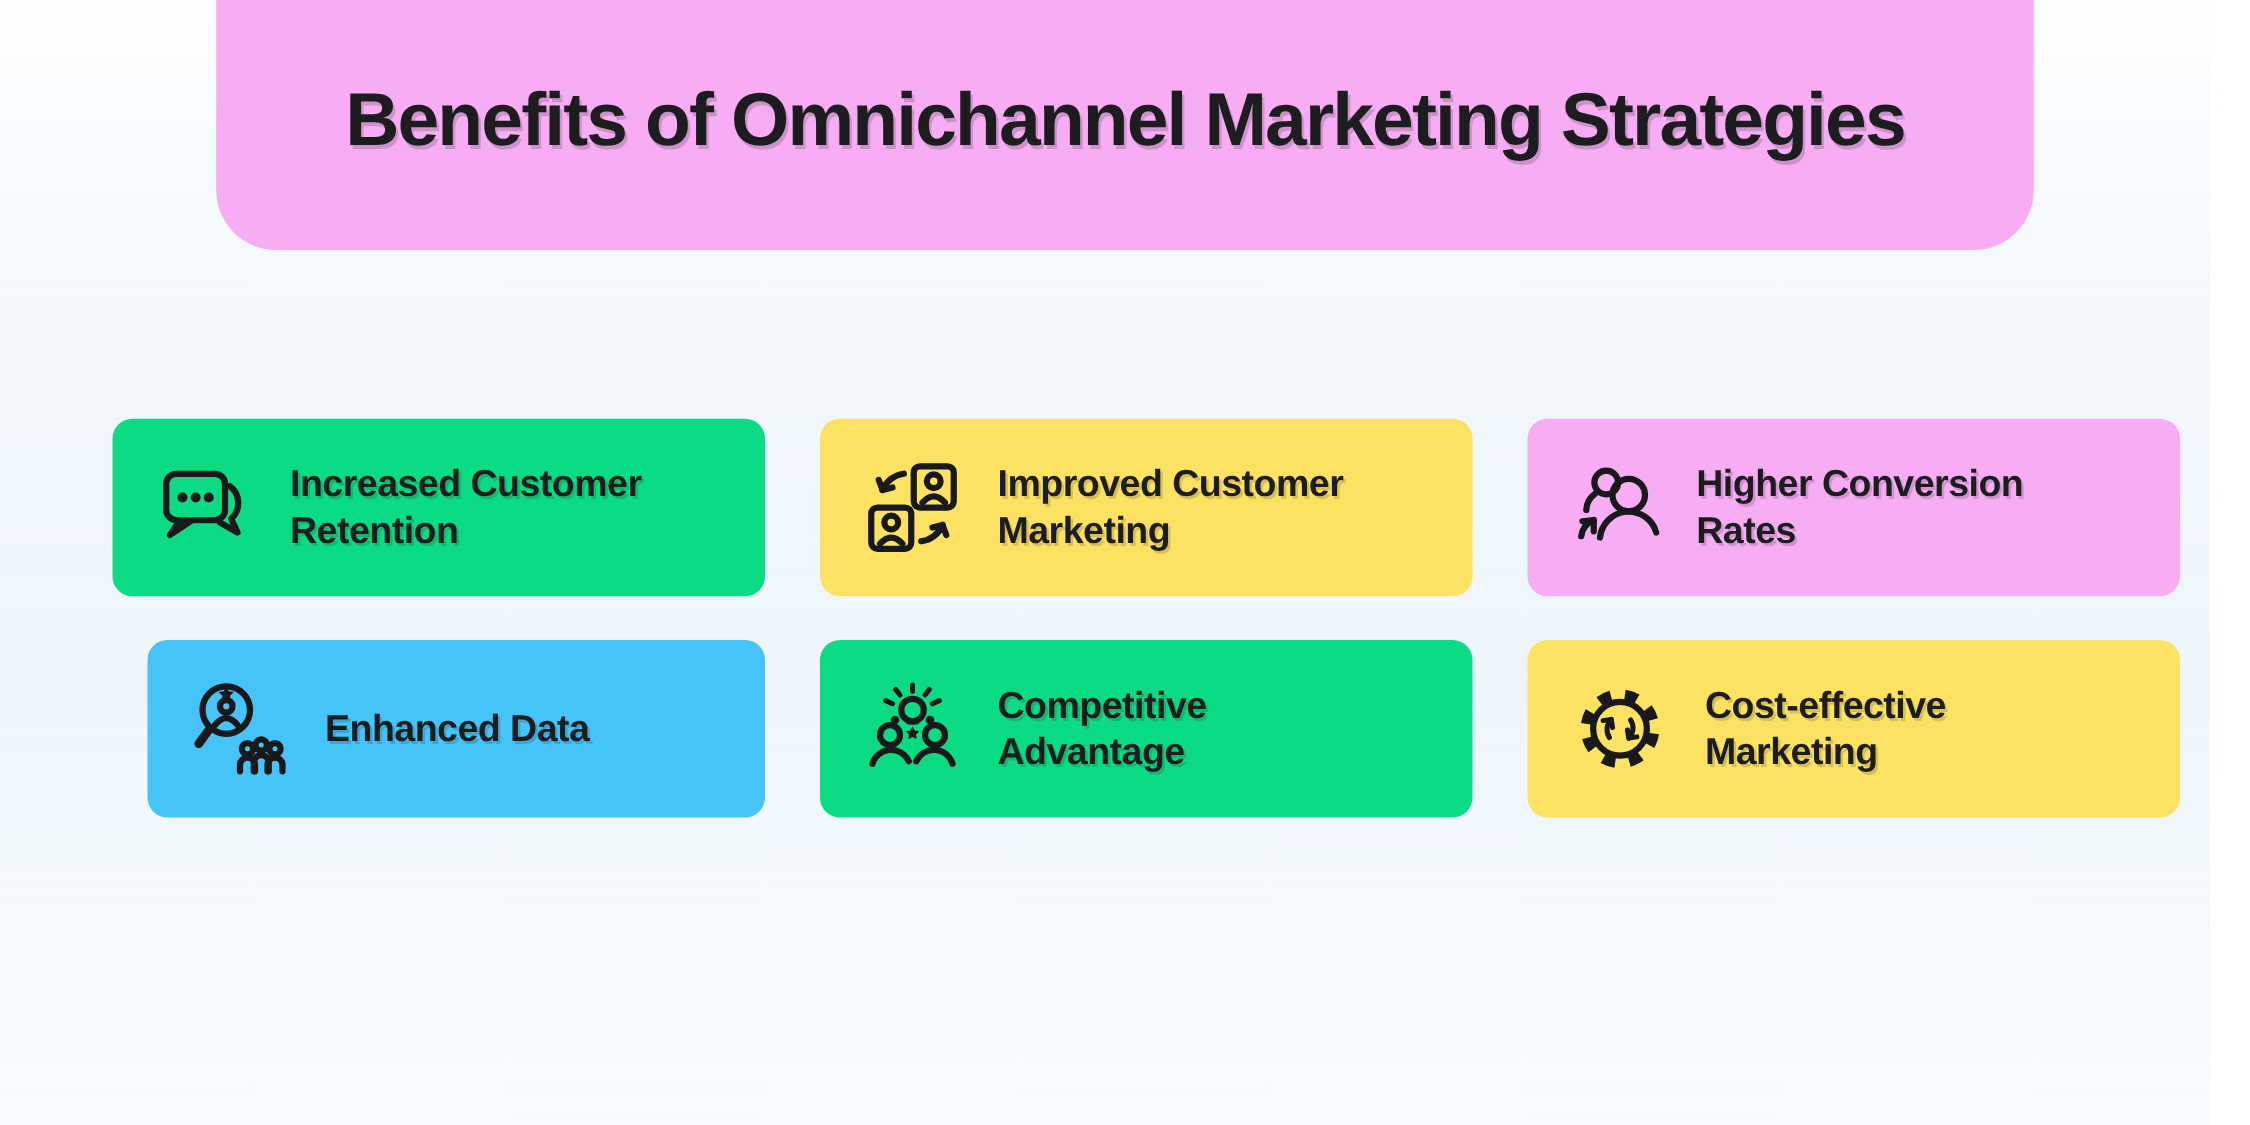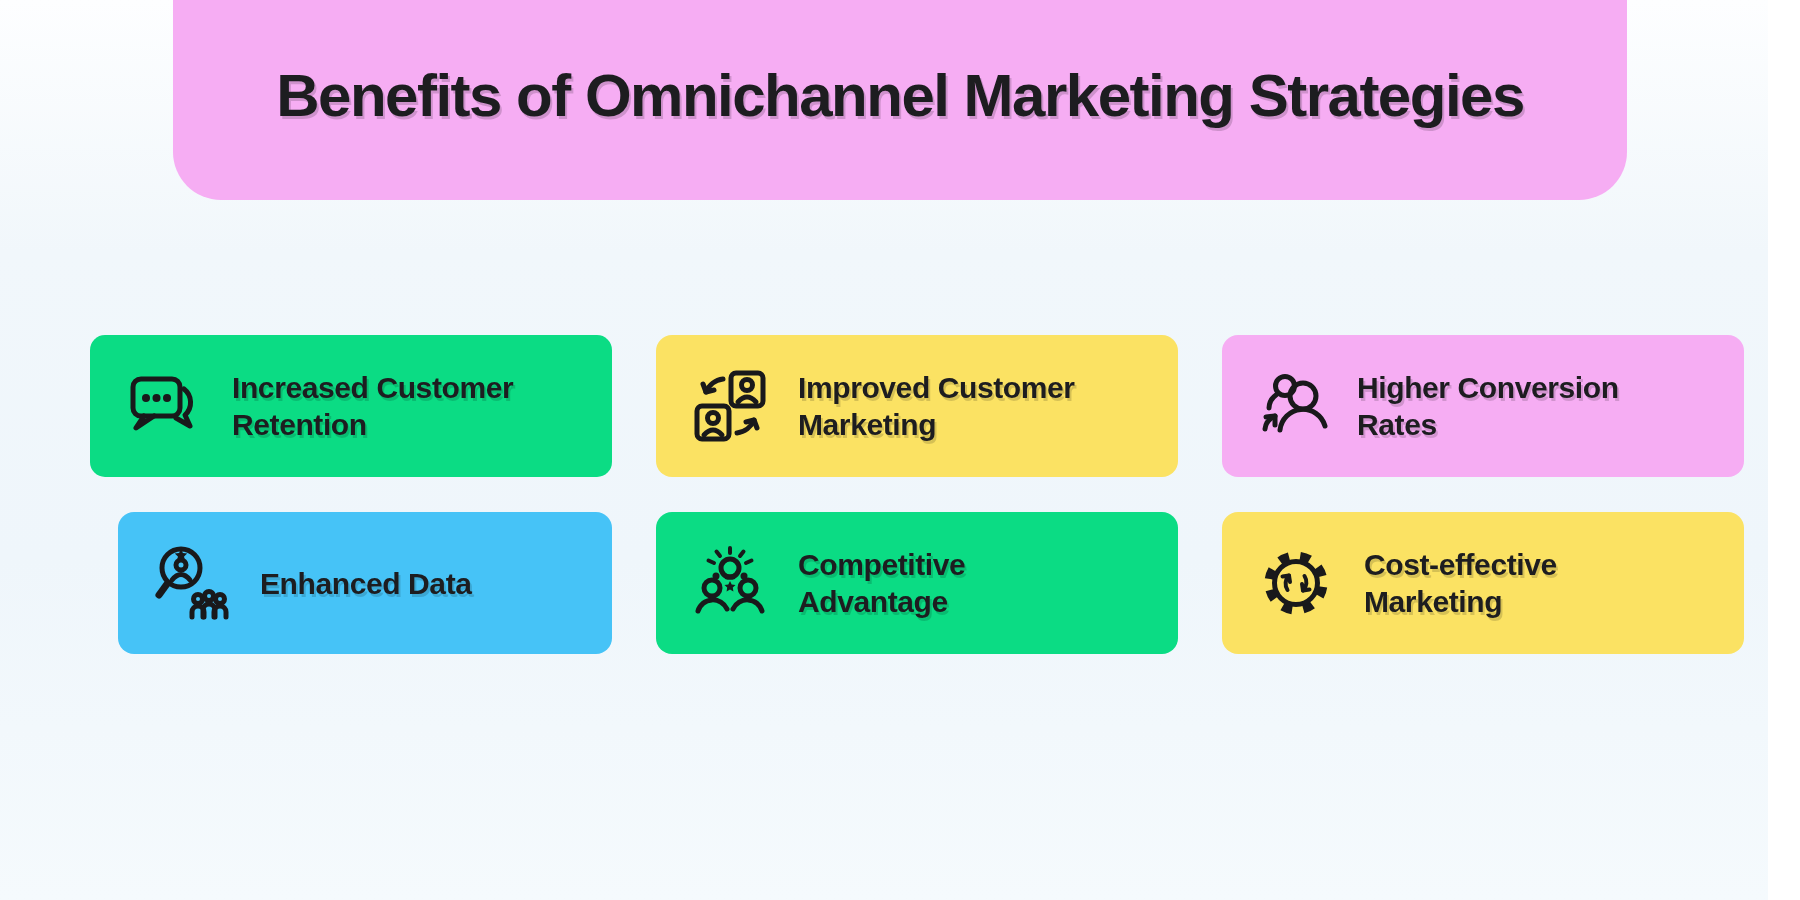--- a/index.html
+++ b/index.html
@@ -44,21 +44,21 @@
 <body>
 
 <div class="canvas">
 
   <header class="title-banner" style="background: rgb(246, 173, 243);">
     <h1>Benefits of Omnichannel Marketing Strategies</h1>
   </header>
 
   <main class="cards-grid">
 
-    <section class="card" style="background: rgb(11, 220, 132); border-radius: 15px;">
+    <section class="card" style="background: rgb(11, 220, 132);">
       <span class="icon">
         <svg viewBox="0 0 80 80">
           <g fill="none" stroke="#19191B" stroke-width="5" stroke-linejoin="round" stroke-linecap="round">
             <rect x="9" y="13" width="47" height="37" rx="8"></rect>
             <path d="M20 50 L12 62 L30 50"></path>
             <path d="M60 23 a17 17 0 0 1 1 26 l5 11 -14 -8"></path>
           </g>
           <g fill="#19191B">
             <circle cx="22" cy="32" r="4"></circle>
               <circle cx="32.5" cy="32" r="4"></circle>

